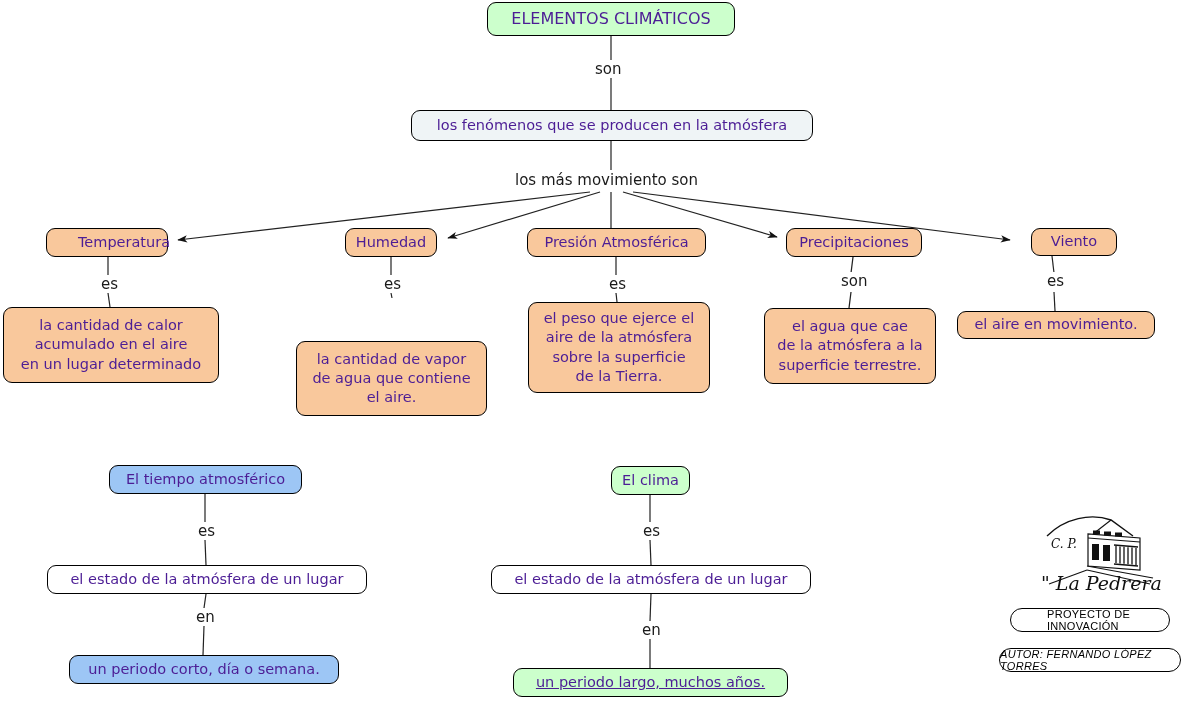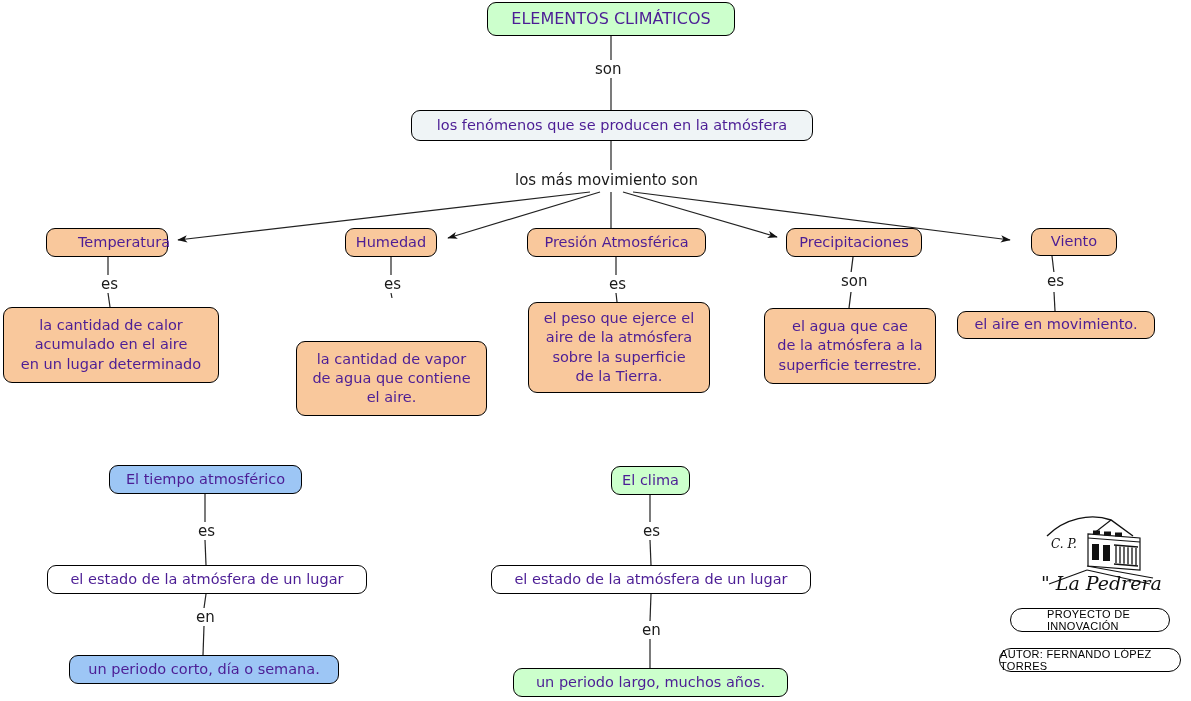--- a/index.html
+++ b/index.html
@@ -168,21 +168,21 @@
   <div class="node n-blue" style="left:109px; top:465px; width:193px; height:29px;">El tiempo atmosférico</div>
   <div class="linklabel" style="left:195px; top:522px;">es</div>
   <div class="node n-white" style="left:47px; top:565px; width:320px; height:29px;">el estado de la atmósfera de un lugar</div>
   <div class="linklabel" style="left:193px; top:608px;">en</div>
   <div class="node n-blue" style="left:69px; top:655px; width:270px; height:29px;">un periodo corto, día o semana.</div>
 
   <div class="node n-green" style="left:611px; top:466px; width:79px; height:29px;">El clima</div>
   <div class="linklabel" style="left:640px; top:522px;">es</div>
   <div class="node n-white" style="left:491px; top:565px; width:320px; height:29px;">el estado de la atmósfera de un lugar</div>
   <div class="linklabel" style="left:639px; top:621px;">en</div>
-  <div class="node n-green" style="left:513px; top:668px; width:275px; height:29px;">un periodo largo, muchos años.</div>
+  <div class="node n-green" style="left:513px; top:668px; width:275px; height:29px;text-decoration:underline;">un periodo largo, muchos años.</div>
 
   <svg id="logo" style="left:1035px; top:508px; width:132px; height:92px;" viewBox="0 0 132 92">
     <g fill="none" stroke="#111111" stroke-width="1.1">
 
       <path d="M12,28 C30,10 56,5 76,12 L98,28" stroke-width="1.4"></path>
       <path d="M76,12 L58,26"></path>
 
       <path d="M53,26 L53,58 L105,62 L105,30 Z" stroke-width="1.2"></path>
       <path d="M53,30 L105,34"></path>
 
@@ -207,15 +207,15 @@
 
       <path d="M52,58 L118,70" stroke-width="1.2"></path>
       <path d="M52,62 L115,76" stroke-width="1.1"></path>
       <path d="M14,76 L52,62"></path>
     </g>
     <text x="16" y="40" font-family="DejaVu Serif, serif" font-size="12" font-style="italic" fill="#111">C. P.</text>
     <text x="6" y="82" font-family="DejaVu Serif, serif" font-size="19" font-style="italic" fill="#111">" La Pedrera "</text>
   </svg>
 
   <div class="credit" style="left:1010px; top:608px; width:160px; height:24px;padding-left:36px;">PROYECTO DE INNOVACIÓN</div>
-  <div class="credit" style="left:999px; top:648px; width:182px; height:24px;">AUTOR: FERNANDO LÓPEZ TORRES</div>
+  <div class="credit" style="left:999px; top:648px; width:182px; height:24px;font-style:italic;">AUTOR: FERNANDO LÓPEZ TORRES</div>
 
 </div>
 
 </body></html>

